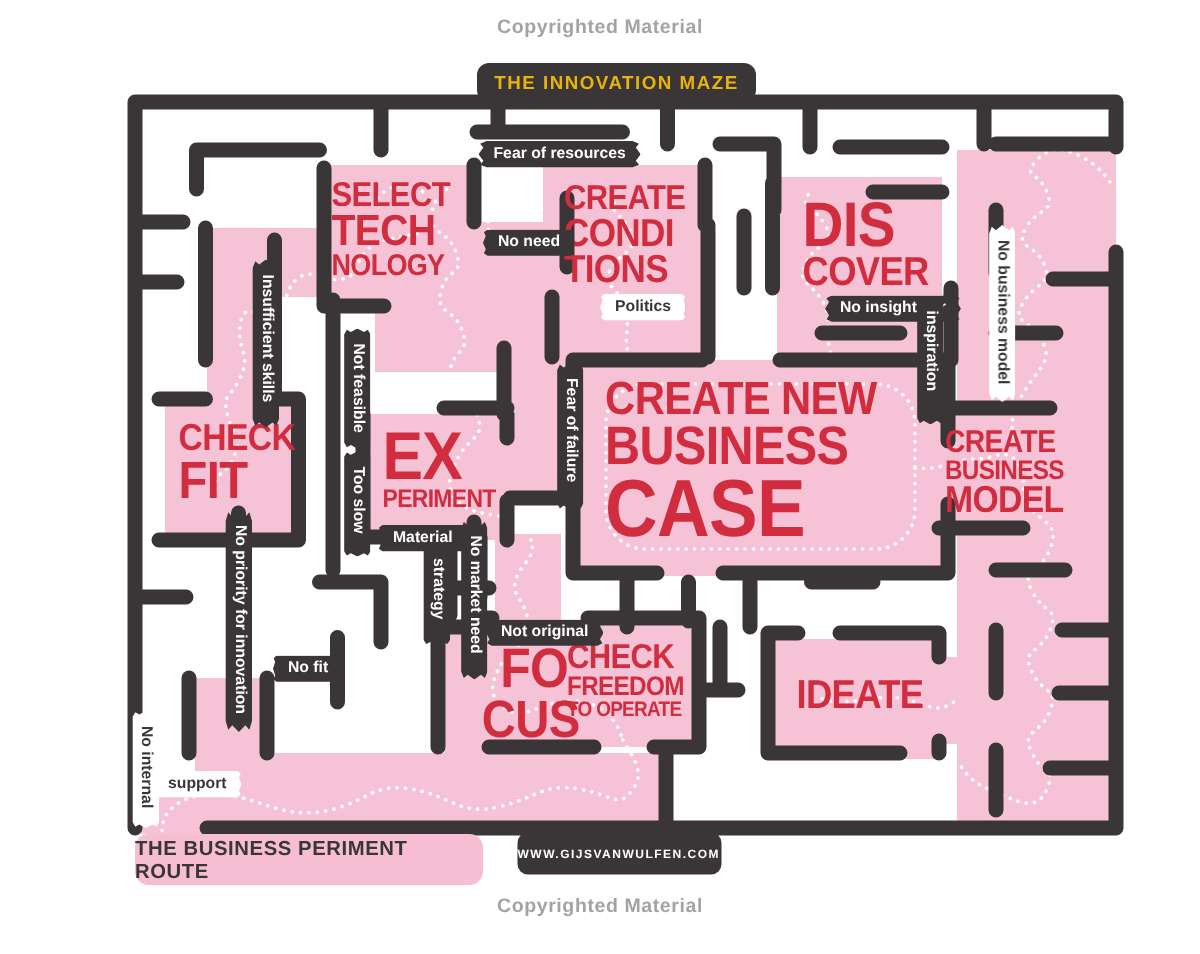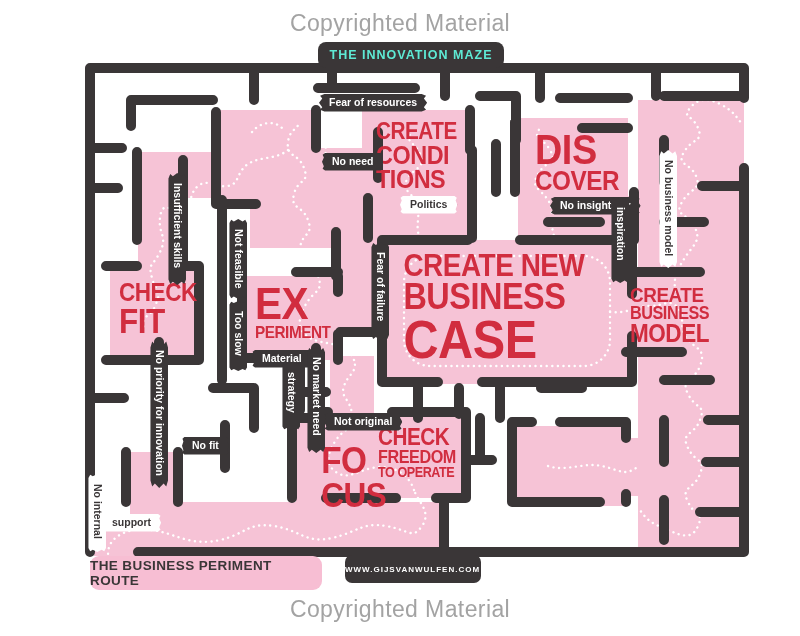--- a/index.html
+++ b/index.html
@@ -1,22 +1,22 @@
 <!DOCTYPE html>
 <html><head>
 <meta charset="utf-8">
 <style>
   html,body{margin:0;padding:0;background:#fff;}
   #page{position:relative;width:800px;height:636px;background:#fff;overflow:hidden;
         font-family:"Liberation Sans", sans-serif;}
   .copyright{position:absolute;left:0;width:800px;text-align:center;color:#a3a3a3;
-        font-size:23px;font-weight:normal;letter-spacing:.4px;}
+        font-size:13px;font-weight:bold;letter-spacing:.4px;}
   #maze-svg{position:absolute;left:0;top:0;}
   .titlebox{position:absolute;left:318px;top:42px;width:186px;height:26px;background:#3a3637;
-        border-radius:8px;color:#5eead4;font-weight:bold;font-size:12.5px;letter-spacing:1px;
+        border-radius:8px;color:#eab308;font-weight:bold;font-size:12.5px;letter-spacing:1px;
         display:flex;align-items:center;justify-content:center;z-index:5;}
   .routebox{position:absolute;left:90px;top:556px;width:232px;height:34px;background:#f7bed3;
         border-radius:9px;color:#3a3637;font-weight:bold;font-size:13.5px;letter-spacing:.4px;
         display:flex;align-items:center;justify-content:center;z-index:5;}
   .sitebox{position:absolute;left:345px;top:555px;width:136px;height:28px;background:#3a3637;
         border-radius:7px;color:#fff;font-weight:bold;font-size:8px;letter-spacing:1px;
         display:flex;align-items:center;z-index:5;}
   .station{position:absolute;color:#d12d3f;font-weight:bold;z-index:4;line-height:.94;
         letter-spacing:-.5px;}
   .station span{display:block;transform:scaleX(.9);transform-origin:left top;white-space:nowrap;}
@@ -100,20 +100,25 @@
          M106,266 H137 M183,266 H199 M199,266 V360 M106,360 H199 M90,398 H124
          M126,452 V502 M178,452 V502
          M292,418 H328 M292,418 V498 M322,412 H328 M392,412 H466 M466,412 V498
          M326,498 H396 M436,498 H466
          M512,422 H532 M560,422 H626 M512,422 V502 M512,502 H600 M626,422 V438 M626,494 V502
          M444,498 V548 M480,418 V460 M466,460 H492 M500,382 V418 M418,382 V418
          M296,392 H326 M254,388 V428 M213,388 H254 M459,388 V414 M541,388 H582
          M664,380 H710 M744,420 H708 M664,420 V462 M706,462 H744 M664,500 V540 M700,512 H744"></path>
   </svg>
 
+  <div class="station" style="left:221px;top:119px">
+    <span style="font-size:23px">SELECT</span>
+    <span style="font-size:29px">TECH</span>
+    <span style="font-size:20px">NOLOGY</span>
+  </div>
   <div class="station" style="left:376px;top:121px">
     <span style="font-size:23px">CREATE</span>
     <span style="font-size:26px">CONDI</span>
     <span style="font-size:26px">TIONS</span>
   </div>
   <div class="station" style="left:535px;top:130px">
     <span style="font-size:42px">DIS</span>
     <span style="font-size:27px">COVER</span>
   </div>
   <div class="station" style="left:119px;top:281px">
@@ -127,28 +132,31 @@
   <div class="station centered" style="left:392px;top:251px;width:228px;text-align:left">
     <span style="font-size:31px">CREATE NEW</span>
     <span style="font-size:36px">BUSINESS</span>
     <span style="font-size:54px">CASE</span>
   </div>
   <div class="station" style="left:630px;top:285px">
     <span style="font-size:21px">CREATE</span>
     <span style="font-size:18px">BUSINESS</span>
     <span style="font-size:25px">MODEL</span>
   </div>
-  <div class="station centered" style="left:318px;top:444px;width:64px;text-align:left">
+  <div class="station centered" style="left:318px;top:429px;width:64px;text-align:right">
     <span style="font-size:37px">FO</span>
     <span style="font-size:35px">CUS</span>
   </div>
   <div class="station" style="left:378px;top:427px">
     <span style="font-size:23px">CHECK</span>
     <span style="font-size:18px">FREEDOM</span>
     <span style="font-size:14px">TO OPERATE</span>
+  </div>
+  <div class="station" style="left:531px;top:451px">
+    <span style="font-size:27px">IDEATE</span>
   </div>
 
   <div class="banner dark" style="left:319px;top:94px">Fear of resources</div>
   <div class="banner dark" style="left:322px;top:153px">No need</div>
   <div class="banner light" style="left:400px;top:196px">Politics</div>
   <div class="banner dark v" style="left:186px;top:173px;width:92px">Insufficient skills</div>
   <div class="banner dark v" style="left:247px;top:219px;width:60px">Not feasible</div>
   <div class="banner dark v" style="left:247px;top:301px;width:50px">Too slow</div>
   <div class="banner dark" style="left:252px;top:350px">Material</div>
   <div class="banner dark v" style="left:300px;top:362px;width:48px">strategy</div>

